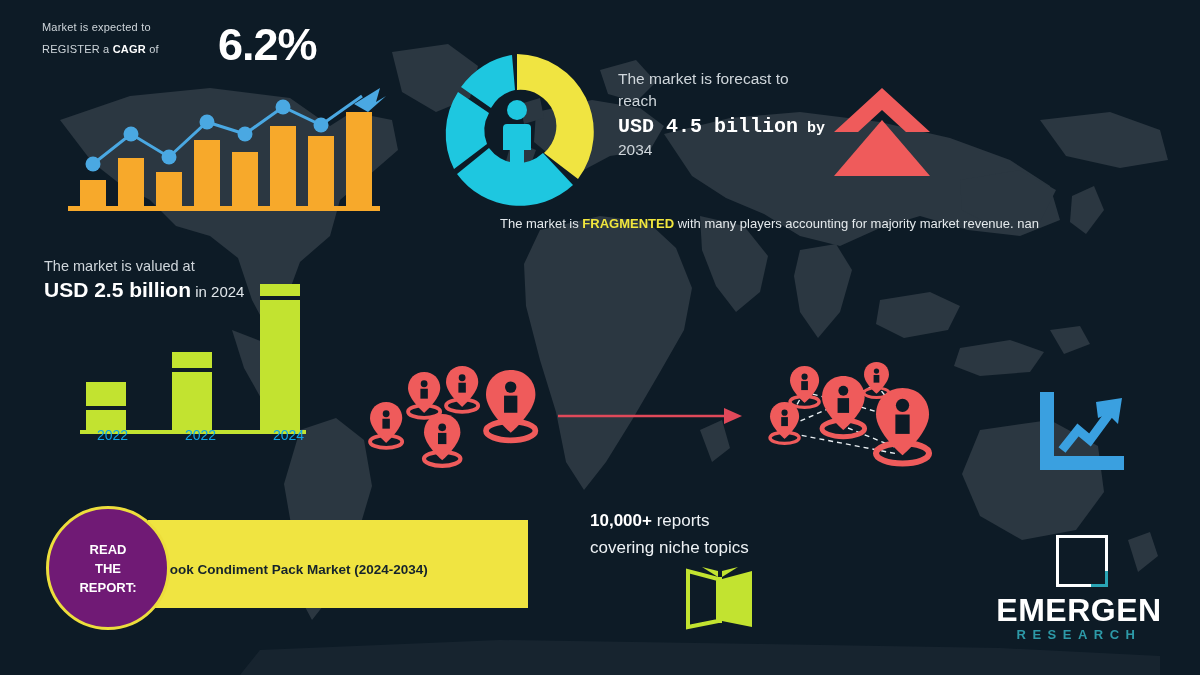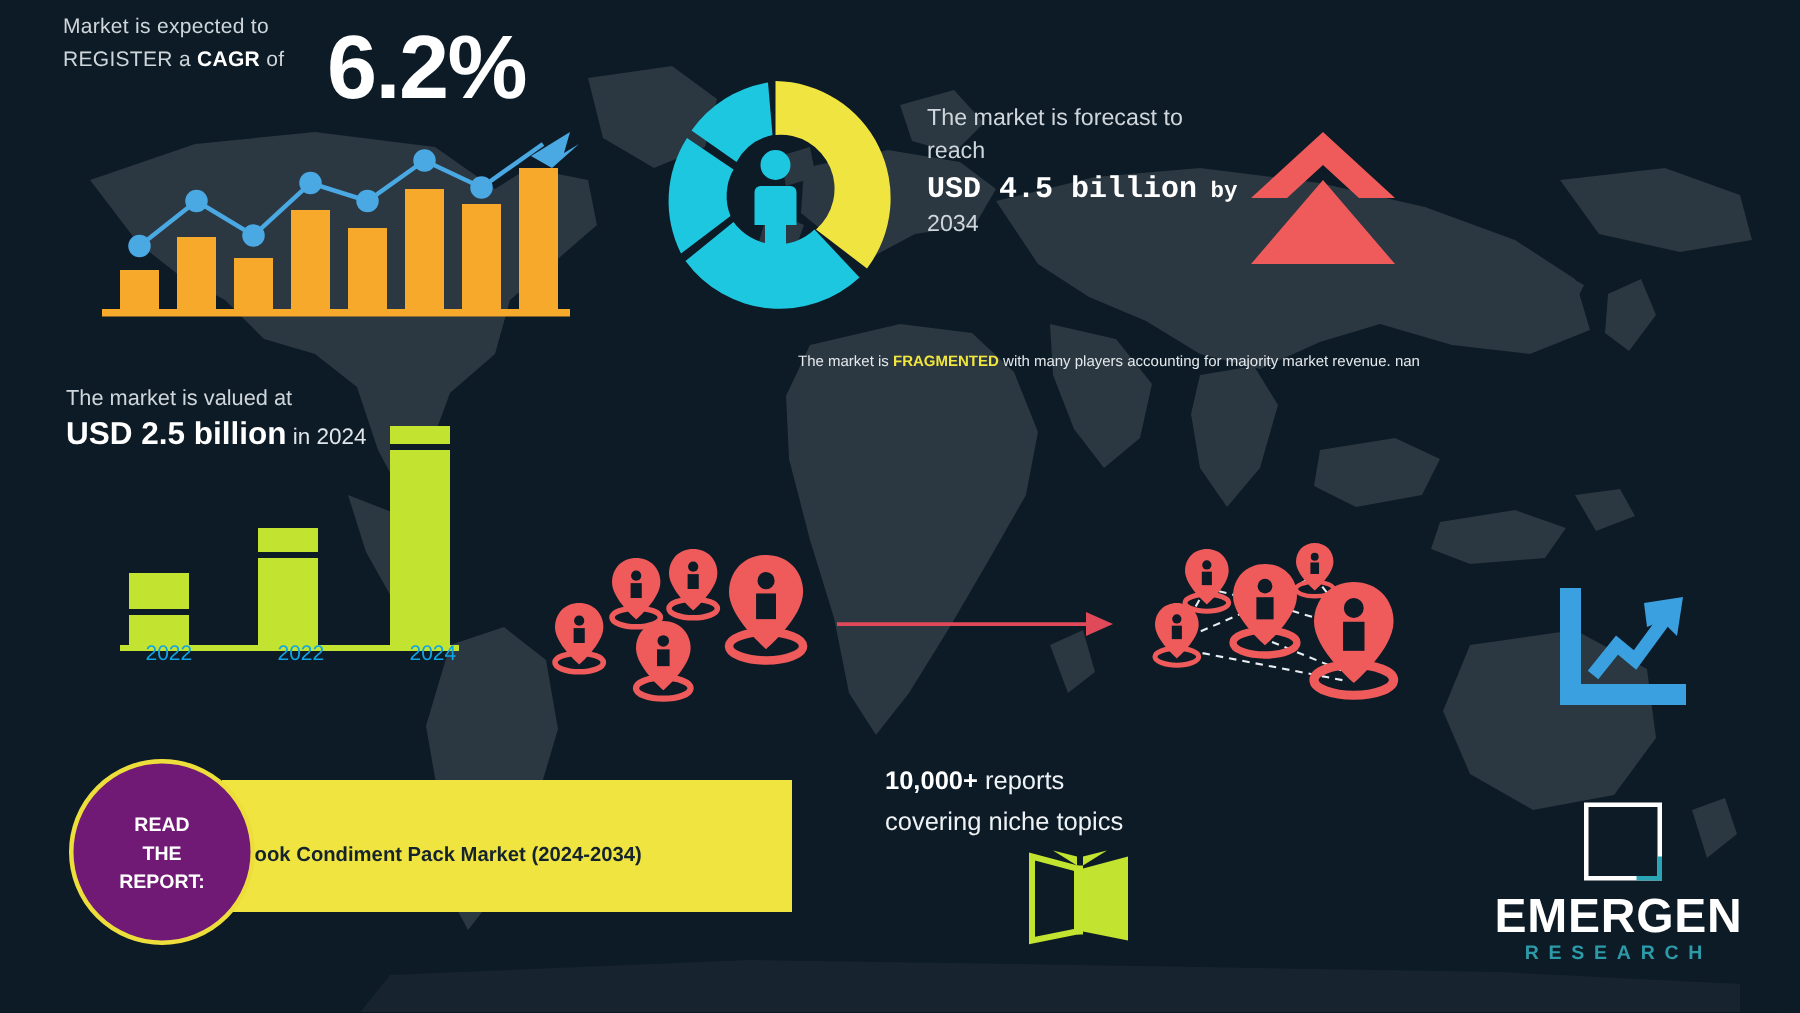--- a/index.html
+++ b/index.html
@@ -8,43 +8,43 @@
     position:relative;width:1200px;height:675px;overflow:hidden;
     background:#0d1b26;
   }
   
   #worldmap{position:absolute;inset:0;width:1200px;height:675px;}
   #worldmap path, #worldmap ellipse, #worldmap circle{fill:#2b3741;}
 
   .txt{position:absolute;color:#e9edf0;}
   .light{color:#cfd6db;font-weight:400;}
   .bold{font-weight:700;color:#ffffff;}
-  #cagr-lines{position:absolute;left:42px;top:6px;width:190px;
-     font-size:14px;line-height:22px;letter-spacing:.2px;}
+  #cagr-lines{position:absolute;left:42px;top:16px;width:190px;
+     font-size:11px;line-height:22px;letter-spacing:.2px;}
   #cagr-value{position:absolute;left:218px;top:16px;
-     font-size:60px;font-weight:700;color:#ffffff;letter-spacing:-1px;line-height:58px;}
+     font-size:45px;font-weight:700;color:#ffffff;letter-spacing:-1px;line-height:58px;}
 
   
   #orange-chart{position:absolute;left:62px;top:82px;width:330px;height:130px;}
 
   
   #donut{position:absolute;left:433px;top:48px;width:168px;height:168px;}
 
   
   #fc-l1{position:absolute;left:618px;top:68px;width:230px;font-size:15.5px;line-height:22px;color:#cfd6db;}
   #fc-l2{position:absolute;left:618px;top:115px;width:240px;font-size:20px;font-weight:700;color:#fff;font-family:Liberation Mono, monospace;}
   #fc-by{font-size:15px;font-weight:700;}
   #fc-l3{position:absolute;left:618px;top:141px;font-size:15.5px;color:#cfd6db;}
 
   
   #red-arrows{position:absolute;left:832px;top:86px;width:100px;height:92px;}
 
   
-  #frag{position:absolute;left:500px;top:230px;width:640px;font-size:10px;
-     line-height:23px;color:#e4e9ec;margin-left:32px;}
+  #frag{position:absolute;left:500px;top:212px;width:640px;font-size:13px;
+     line-height:23px;color:#e4e9ec;}
   #frag b{color:#f1e63d;font-weight:700;}
 
   
   #val-l1{position:absolute;left:44px;top:258px;font-size:14.5px;color:#cfd6db;}
   #val-l2{position:absolute;left:44px;top:278px;font-size:21px;font-weight:700;color:#fff;}
   #val-in{font-size:15px;font-weight:400;color:#dfe5e9;}
 
   
   #green-chart{position:absolute;left:72px;top:272px;width:240px;height:172px;}
   .gyear{position:absolute;font-size:14px;color:#0ea5e9;}

